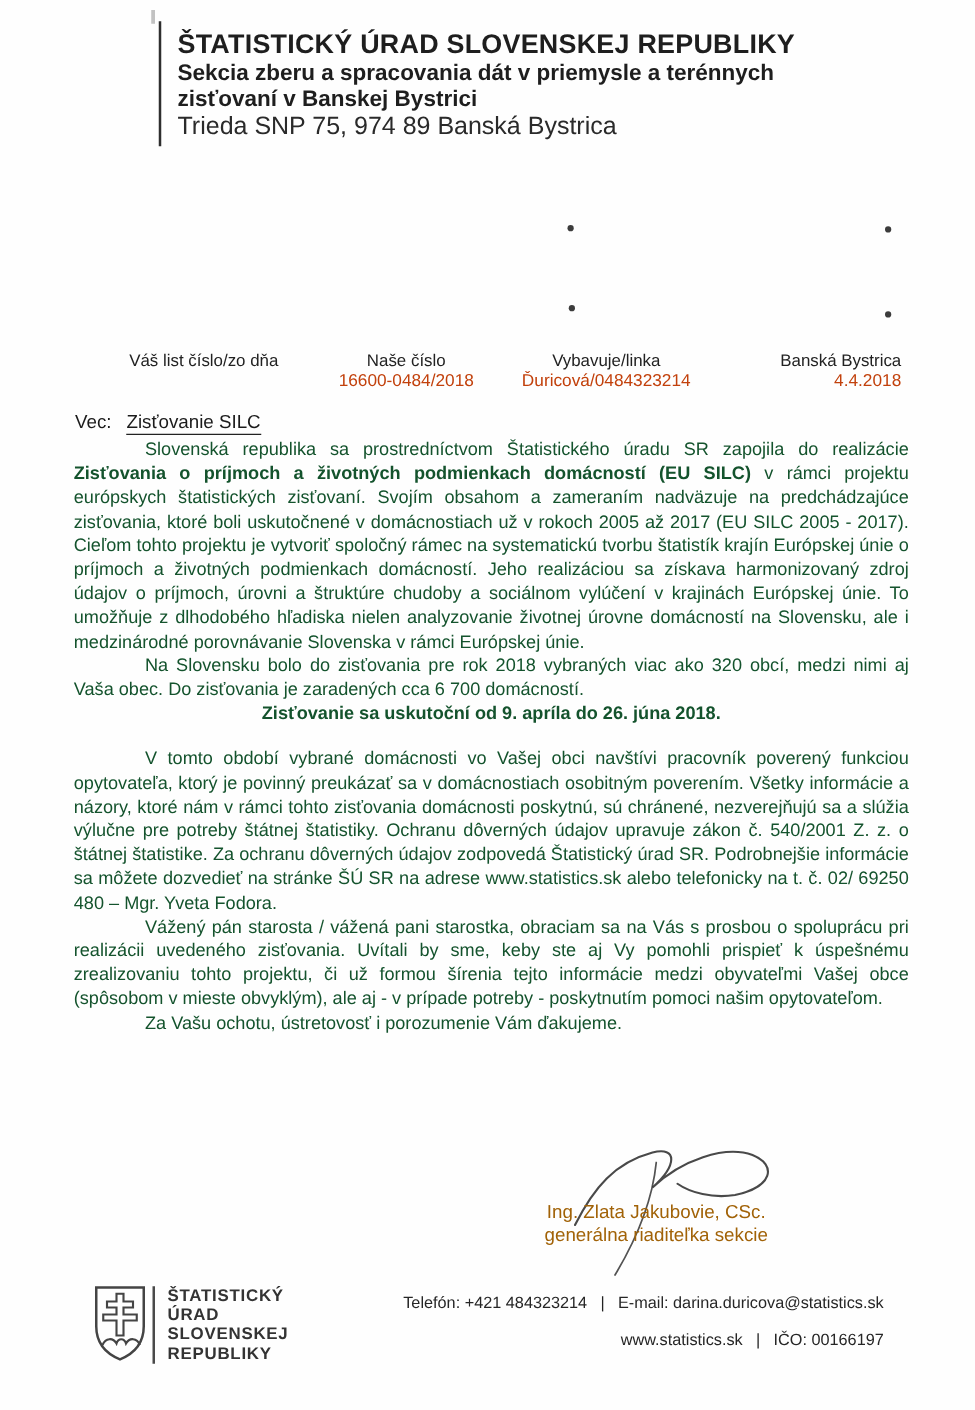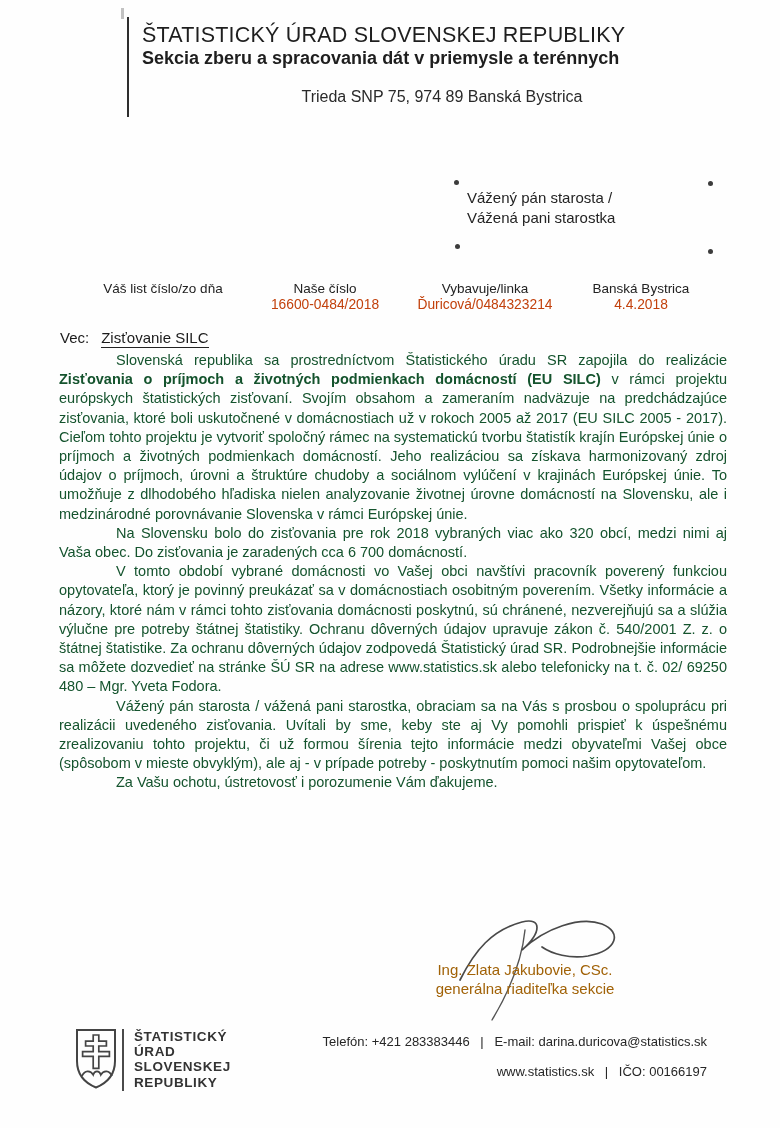--- a/index.html
+++ b/index.html
@@ -6,34 +6,34 @@
   .page{
     position:relative;width:780px;height:1128px;margin:0 auto;
     background:#fefefe;overflow:hidden;
     font-family:"Liberation Sans","DejaVu Sans",sans-serif;
     color:#1e1e1e;
   }
   
   .scan-artifact{position:absolute;left:121px;top:8px;width:3px;height:11px;background:#9a9a9a;opacity:.6;}
   .header-rule{position:absolute;left:127px;top:17px;width:2px;height:100px;background:#2e2e2e;}
   .header{position:absolute;left:142px;top:22px;width:600px;}
-  .org-name{font-size:21.5px;font-weight:normal;letter-spacing:.2px;line-height:26px;white-space:nowrap;}
+  .org-name{font-size:21.5px;font-weight:bold;letter-spacing:.2px;line-height:26px;white-space:nowrap;}
   .dept-line{font-size:18px;font-weight:bold;line-height:21px;}
-  .addr-line{font-size:16px;line-height:19px;margin-top:18px;color:#2a2a2a;text-align:center;}
+  .addr-line{font-size:20px;line-height:19px;margin-top:2px;color:#2a2a2a;}
   
   .window-dot{position:absolute;width:5px;height:5px;border-radius:50%;background:#3c3c3c;}
   .recipient{position:absolute;left:467px;top:188px;font-size:15px;line-height:20px;color:#242424;}
   
   .ref-col{position:absolute;top:281px;text-align:center;}
   .ref-label{font-size:13.5px;line-height:15px;color:#222;}
   .ref-value{font-size:13.8px;line-height:16px;margin-top:1px;color:#c2410c;}
   .ref-c1{left:63px;width:200px;}
   .ref-c2{left:245px;width:160px;}
   .ref-c3{left:395px;width:180px;}
-  .ref-c4{left:561px;width:160px;}
+  .ref-c4{left:561px;width:160px;text-align:right;}
   
   .subject{position:absolute;left:60px;top:329px;font-size:15px;color:#1b1b1b;}
   .subject .lbl{margin-right:12px;}
   .subject .val{border-bottom:1.4px solid #222;padding-bottom:1px;}
   
   .bodytext{position:absolute;left:59px;top:351px;width:668px;}
   .bodytext p{
     margin:0;font-size:14.5px;line-height:19.2px;
     text-align:justify;text-align-last:left;text-indent:57px;color:#14532d;
   }
@@ -64,32 +64,29 @@
 <body>
 
 <div class="page">
 
   <div class="scan-artifact"></div>
   <div class="header-rule"></div>
 
   <div class="header">
     <div class="org-name">ŠTATISTICKÝ ÚRAD SLOVENSKEJ REPUBLIKY</div>
     <div class="dept-line">Sekcia zberu a spracovania dát v priemysle a terénnych</div>
+    <div class="dept-line">zisťovaní v Banskej Bystrici</div>
     <div class="addr-line">Trieda SNP 75, 974 89  Banská Bystrica</div>
   </div>
 
   <div class="window-dot" style="left:454px;top:180px;"></div>
   <div class="window-dot" style="left:708px;top:181px;"></div>
   <div class="window-dot" style="left:455px;top:244px;"></div>
   <div class="window-dot" style="left:708px;top:249px;"></div>
 
-  <div class="recipient">
-    <div>Vážený pán starosta /</div>
-    <div>Vážená pani starostka</div>
-  </div>
 
   <div class="ref-col ref-c1">
     <div class="ref-label">Váš list číslo/zo dňa</div>
     <div class="ref-value"></div>
   </div>
   <div class="ref-col ref-c2">
     <div class="ref-label">Naše číslo</div>
     <div class="ref-value">16600-0484/2018</div>
   </div>
   <div class="ref-col ref-c3">
@@ -101,20 +98,21 @@
     <div class="ref-value">4.4.2018</div>
   </div>
 
   <div class="subject">
     <span class="lbl">Vec:</span><span class="val">Zisťovanie SILC</span>
   </div>
 
   <div class="bodytext">
     <p class="p-1"><span>Slovenská republika sa prostredníctvom Štatistického úradu SR zapojila do realizácie </span><b>Zisťovania o príjmoch a životných podmienkach domácností (EU SILC)</b><span> v rámci projektu európskych štatistických zisťovaní. Svojím obsahom a zameraním nadväzuje na predchádzajúce zisťovania, ktoré boli uskutočnené v domácnostiach už v rokoch 2005 až 2017 (EU SILC 2005 - 2017). Cieľom tohto projektu je vytvoriť spoločný rámec na systematickú tvorbu štatistík krajín Európskej únie o príjmoch a životných podmienkach domácností. Jeho realizáciou sa získava harmonizovaný zdroj údajov o príjmoch, úrovni a štruktúre chudoby a sociálnom vylúčení v krajinách Európskej únie. To umožňuje z dlhodobého hľadiska nielen analyzovanie životnej úrovne domácností na Slovensku, ale i medzinárodné porovnávanie Slovenska v rámci Európskej únie.</span></p>
     <p class="p-2">Na Slovensku bolo do zisťovania pre rok 2018 vybraných viac ako 320 obcí, medzi nimi aj Vaša obec. Do zisťovania je zaradených cca 6 700 domácností.</p>
+    <p class="p-highlight">Zisťovanie sa uskutoční od 9. apríla do 26. júna 2018.</p>
     <p class="p-3">V tomto období vybrané domácnosti vo Vašej obci navštívi pracovník poverený funkciou opytovateľa, ktorý je povinný preukázať sa v domácnostiach osobitným poverením. Všetky informácie a názory, ktoré nám v rámci tohto zisťovania domácnosti poskytnú, sú chránené, nezverejňujú sa a slúžia výlučne pre potreby štátnej štatistiky. Ochranu dôverných údajov upravuje zákon č. 540/2001 Z. z. o štátnej štatistike. Za ochranu dôverných údajov zodpovedá Štatistický úrad SR. Podrobnejšie informácie sa môžete dozvedieť na stránke ŠÚ SR na adrese www.statistics.sk alebo telefonicky na t. č. 02/ 69250 480  –  Mgr. Yveta Fodora.</p>
     <p class="p-4">Vážený pán starosta / vážená pani starostka, obraciam sa na Vás s prosbou o spoluprácu pri realizácii uvedeného zisťovania. Uvítali by sme, keby ste aj Vy pomohli prispieť k úspešnému zrealizovaniu tohto projektu, či už formou šírenia tejto informácie medzi obyvateľmi Vašej obce (spôsobom v mieste obvyklým), ale aj - v prípade potreby - poskytnutím pomoci našim opytovateľom.</p>
     <p class="p-closing">Za Vašu ochotu, ústretovosť i porozumenie Vám ďakujeme.</p>
   </div>
 
   <svg class="signature-svg" width="230" height="120" viewBox="0 0 230 120">
     <path d="M 30 70 C 45 40, 62 20, 92 12 C 112 7, 112 22, 92 40 C 115 18, 150 6, 172 14 C 192 22, 188 40, 158 46 C 140 49, 122 44, 112 37" fill="none" stroke="#353535" stroke-width="1.7" stroke-linecap="round" opacity="0.9"></path>
     <path d="M 95 20 C 92 50, 80 80, 62 110" fill="none" stroke="#353535" stroke-width="1.4" stroke-linecap="round" opacity="0.85"></path>
   </svg>
 
@@ -132,21 +130,21 @@
   <div class="logo-text">
     <div>ŠTATISTICKÝ</div>
     <div>ÚRAD</div>
     <div>SLOVENSKEJ</div>
     <div>REPUBLIKY</div>
   </div>
 
   <div class="footer-contact">
     <div>
       <span>Telefón:</span>
-      <span>+421 283383446</span>
+      <span>+421 484323214</span>
       <span class="sep">|</span>
       <span>E-mail:</span>
       <span>darina.duricova@statistics.sk</span>
     </div>
     <div class="footer-row2">
       <span>www.statistics.sk</span>
       <span class="sep">|</span>
       <span>IČO:</span>
       <span>00166197</span>
     </div>

